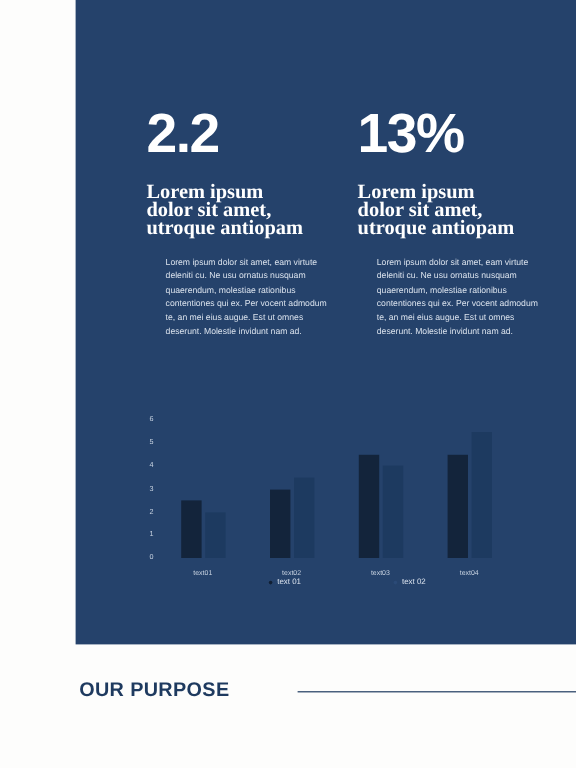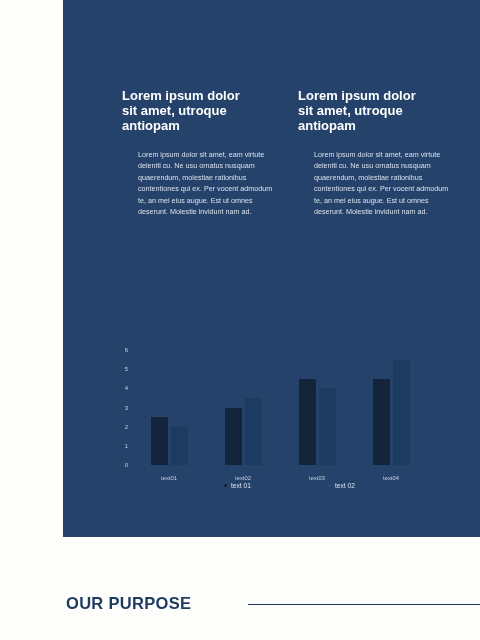--- a/index.html
+++ b/index.html
@@ -46,26 +46,27 @@
     font-size: 46px;
     line-height: 46px;
     font-weight: 700;
     color: #ffffff;
     letter-spacing: -1.2px;
     margin: 0 0 18px 0;
     white-space: nowrap;
   }
 
   .stat-heading {
-    font-size: 13px;
+    font-size: 17px;
     line-height: 15px;
     font-weight: 700;
     color: #ffffff;
     margin: 0 0 16px 0;
     width: 135px;
+    font-family: Liberation Serif, serif;
   }
 
   .stat-body {
     font-size: 7.2px;
     line-height: 11.4px;
     font-weight: 400;
     color: #d9e1ec;
     width: 140px;
     margin: 16px;
   }
@@ -157,21 +158,20 @@
   .legend-dot.series-0 { background: #101f33; }
   .legend-dot.series-1 { background: #2b4a77; }
 
   
   #footer {
     position: absolute;
     left: 0;
     top: 565px;
     width: 480px;
     height: 40px;
-    margin-top: 28px;
   }
   #footer-title {
     position: absolute;
     left: 66px;
     top: 0;
     font-size: 16.5px;
     font-weight: 700;
     color: #1e3a5f;
     letter-spacing: 0.3px;
     line-height: 20px;
@@ -187,25 +187,27 @@
   }
 </style>
 </head>
 <body>
 
 <div id="slide">
 
   <div id="panel"></div>
 
   <div class="stat-col" id="stat-col-1">
+    <div class="stat-number">2.2</div>
     <div class="stat-heading">Lorem ipsum dolor sit amet, utroque antiopam</div>
     <div class="stat-body">Lorem  ipsum dolor sit amet, eam virtute deleniti cu. Ne usu ornatus nusquam quaerendum, molestiae rationibus contentiones qui ex. Per vocent admodum te,  an mei  eius augue.  Est ut omnes  deserunt. Molestie invidunt nam ad.</div>
   </div>
 
   <div class="stat-col" id="stat-col-2">
+    <div class="stat-number">13%</div>
     <div class="stat-heading">Lorem ipsum dolor sit amet, utroque antiopam</div>
     <div class="stat-body">Lorem  ipsum dolor sit amet, eam virtute deleniti cu. Ne usu ornatus nusquam quaerendum, molestiae rationibus contentiones qui ex. Per vocent admodum te,  an mei  eius augue.  Est ut omnes  deserunt. Molestie invidunt nam ad.</div>
   </div>
 
   <div id="chart">
     <div class="y-axis" id="y-axis">
         <div class="y-tick" style="top: 115px;">0</div>
         <div class="y-tick" style="top: 95.8333px;">1</div>
         <div class="y-tick" style="top: 76.6667px;">2</div>
         <div class="y-tick" style="top: 57.5px;">3</div>

